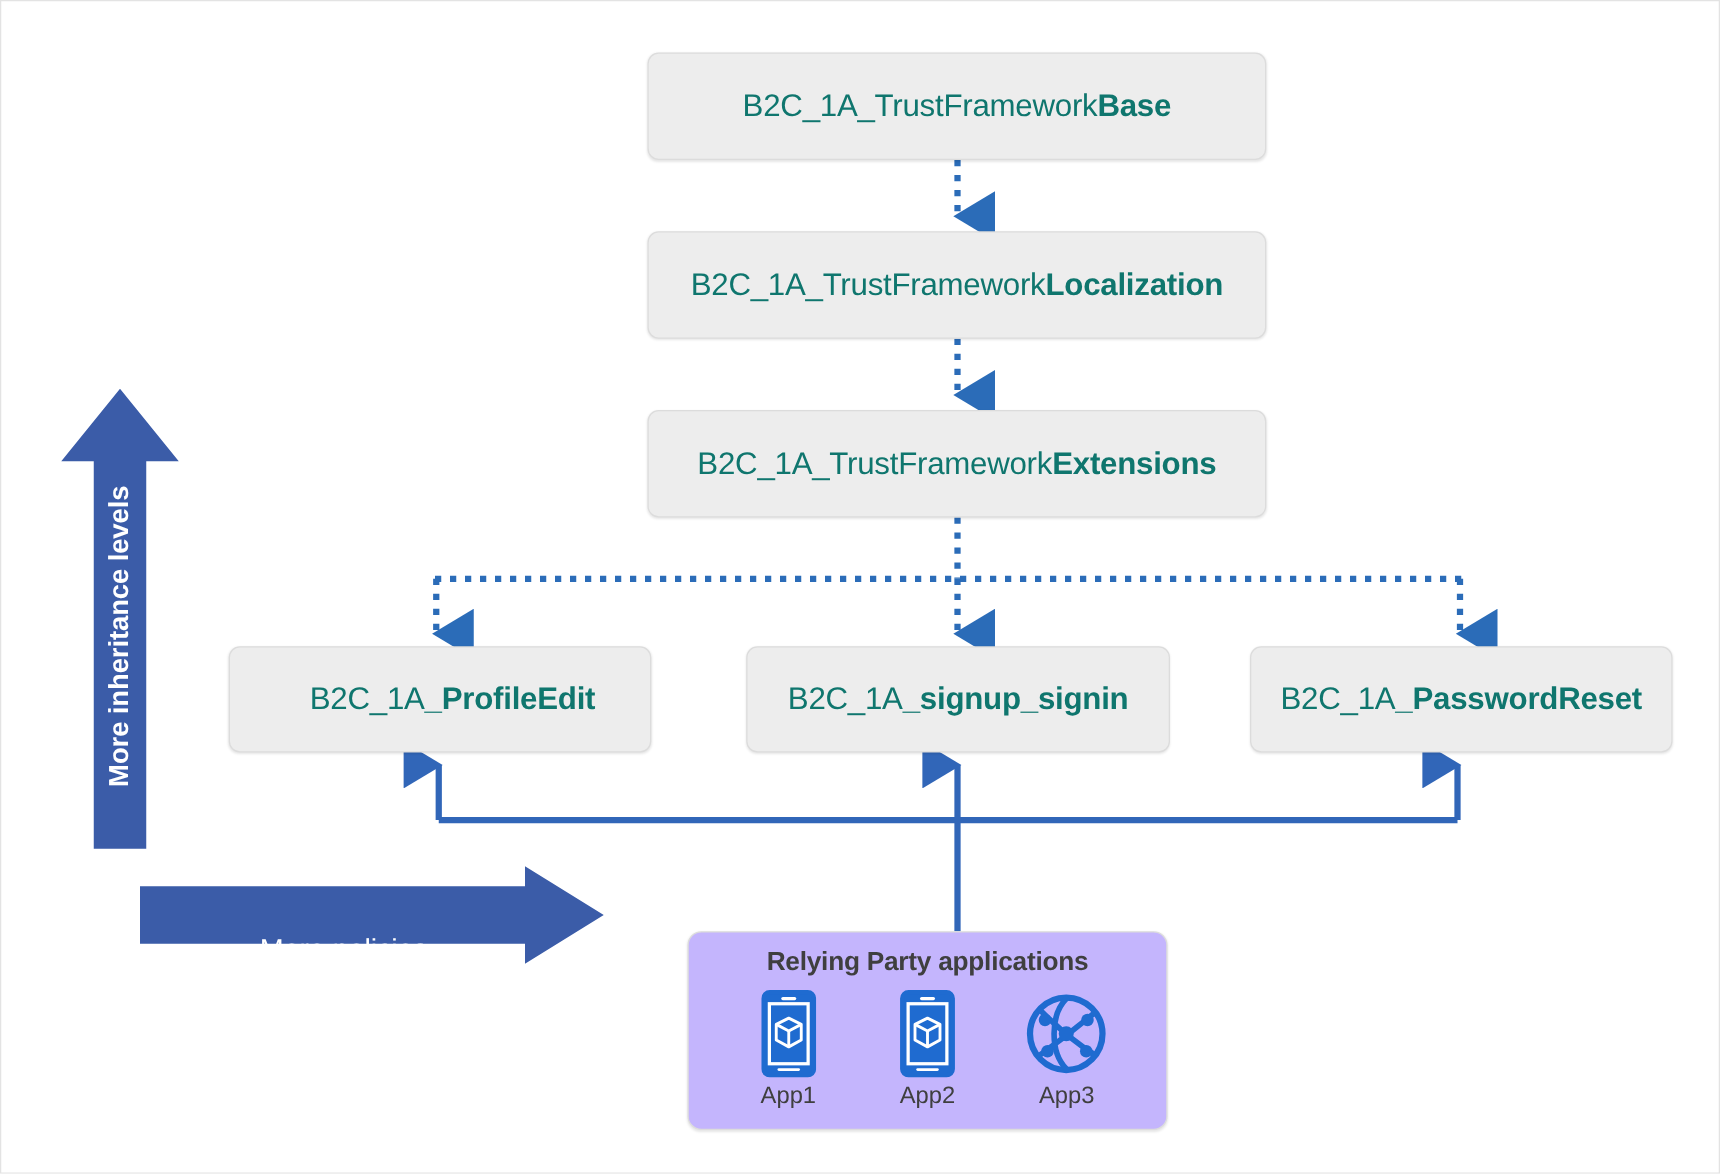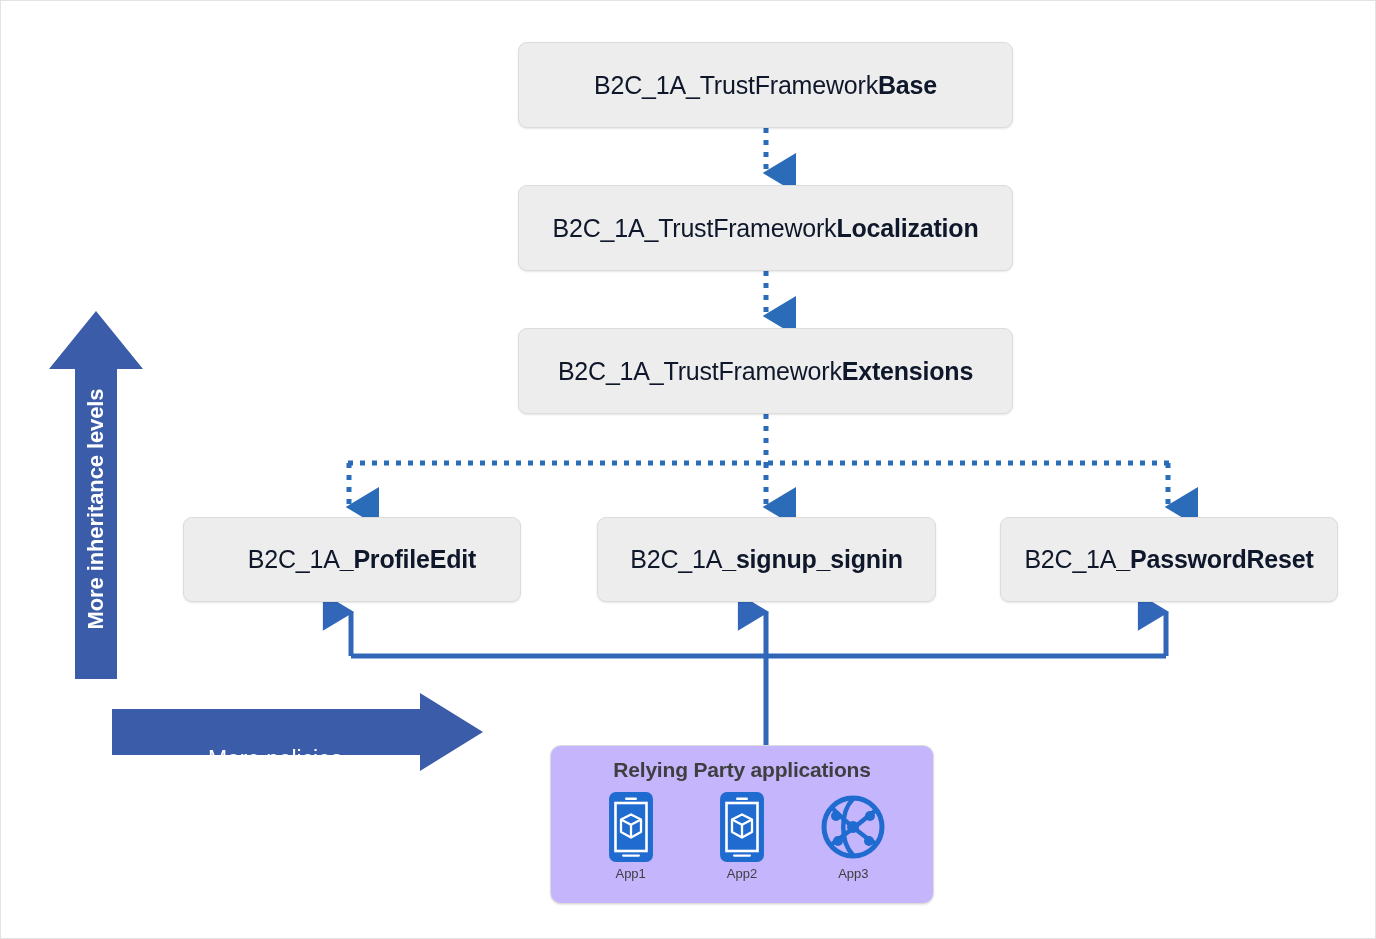--- a/index.html
+++ b/index.html
@@ -20,21 +20,21 @@
   
   .node{
     position:absolute;
     background:#ededed;
     border:1px solid #dcdcdc;
     border-radius:9px;
     box-sizing:border-box;
     display:flex;
     align-items:center;
     justify-content:center;
-    color:#0f172a;
+    color:#0f766e;
     box-shadow:0 1px 2px rgba(0,0,0,0.10);
   }
   .node .label{
     font-size:25px;
     line-height:1;
     letter-spacing:-0.2px;
     white-space:nowrap;
     font-weight:400;
   }
   .node .label .b{font-weight:700;}
@@ -74,21 +74,21 @@
   }
   .app{
     width:105px;
     display:flex;
     flex-direction:column;
     align-items:center;
   }
   .app-icon{height:72px;display:flex;align-items:center;justify-content:center;}
   .app-name{
     margin-top:3px;
-    font-size:13px;
+    font-size:19px;
     color:#3f3f3f;
     font-weight:400;
   }
   
   #arrow-inherit{
     position:absolute;
     left:46px; top:308px;
     width:98px; height:372px;
   }
   #arrow-inherit-text{

